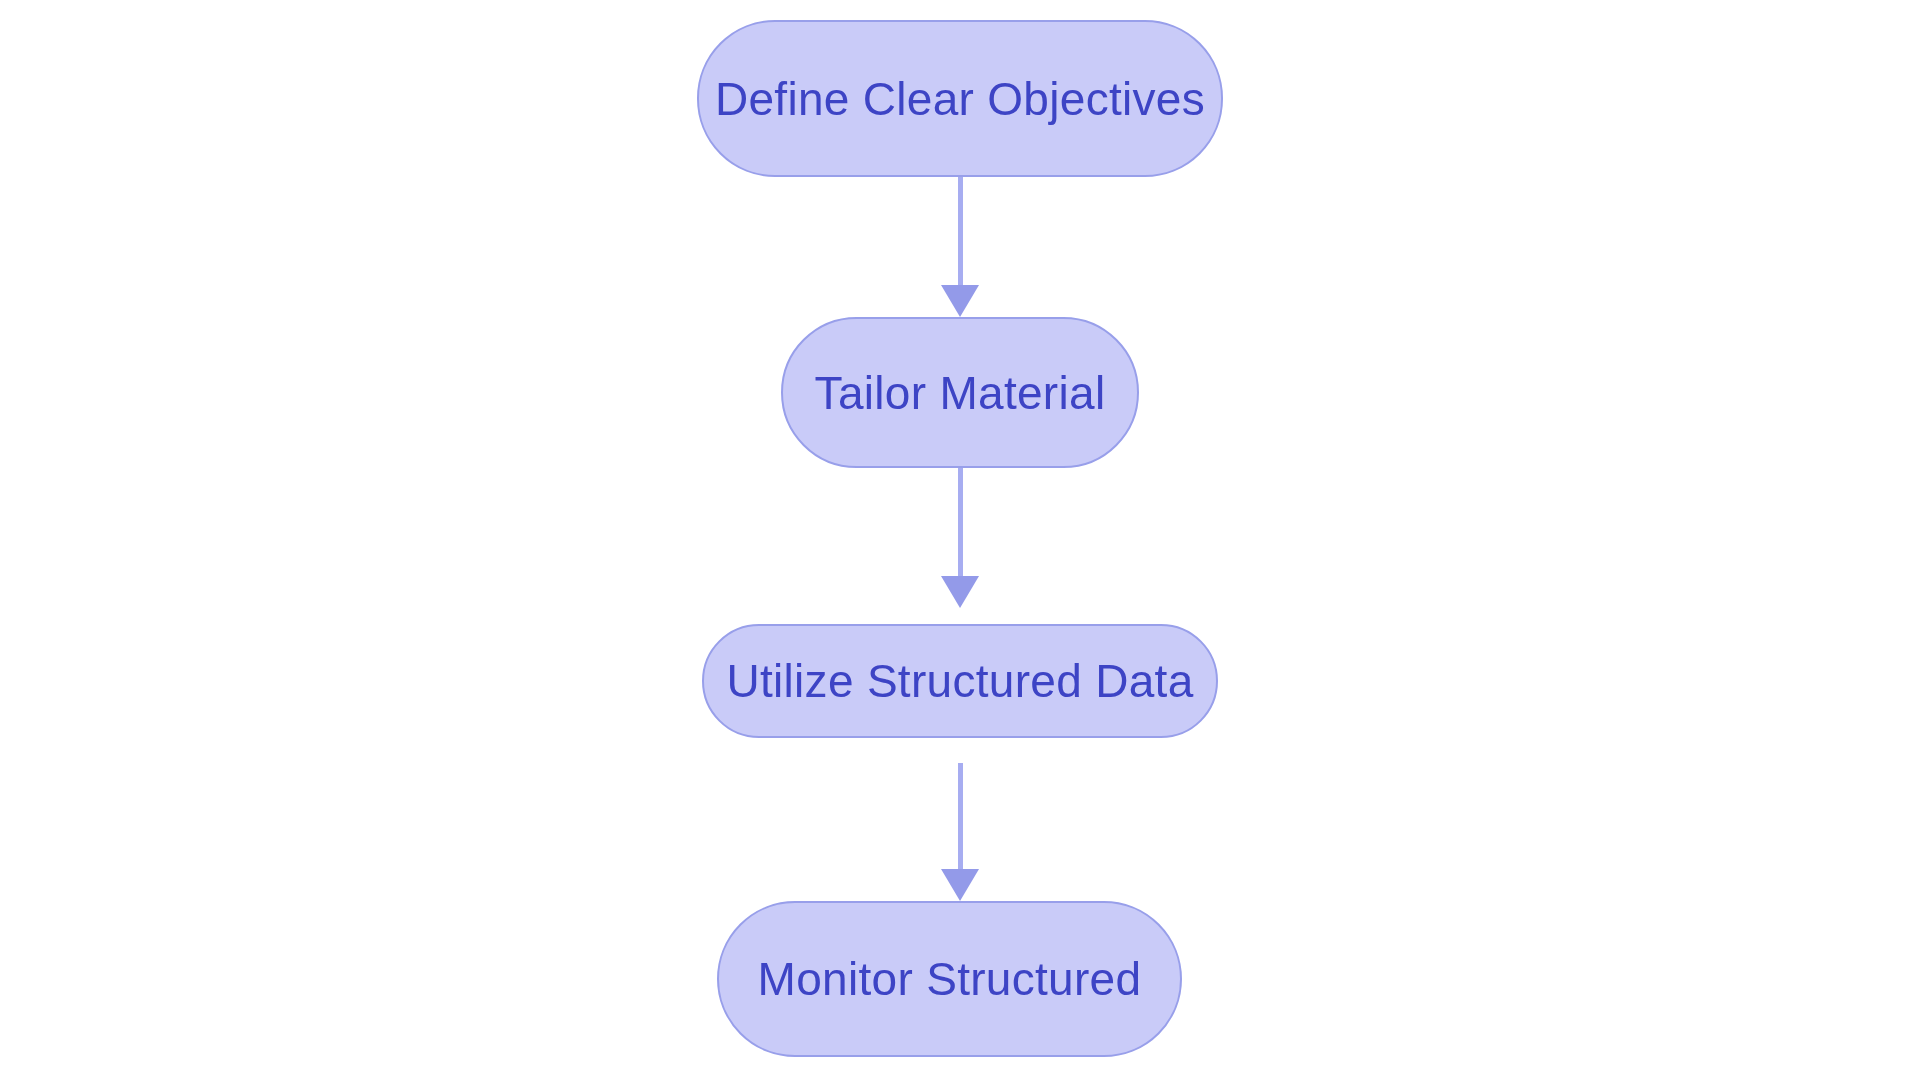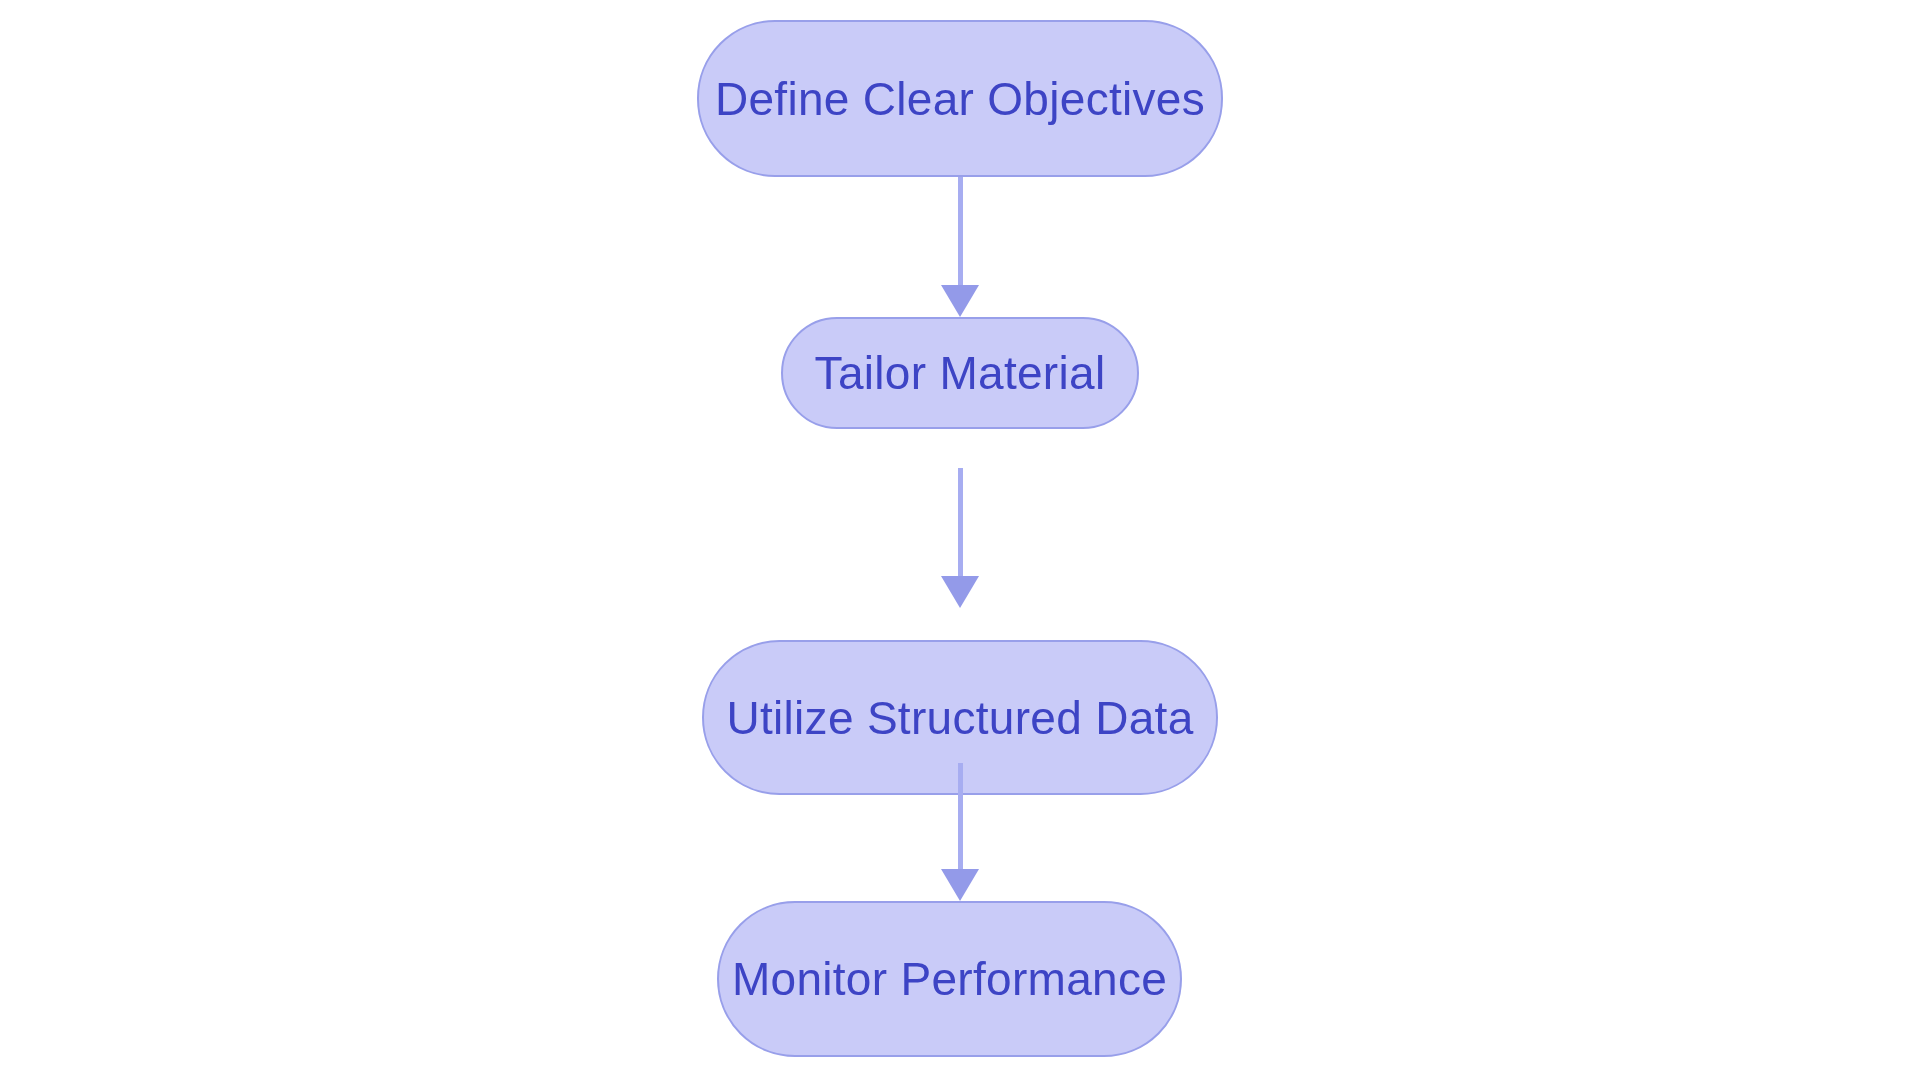--- a/index.html
+++ b/index.html
@@ -20,22 +20,22 @@
     background: var(--node-fill, #c9cbf8);
     border: 2px solid var(--node-border, #989fea);
     border-radius: 78px;
     color: var(--node-text, #3d44c5);
     font-size: 46px;
     letter-spacing: 0.3px;
     text-align: center;
     white-space: nowrap;
   }
   .node-1 { left: 697px; top: 20px;  width: 526px; height: 157px; }
-  .node-2 { left: 781px; top: 317px; width: 358px; height: 112px; }
-  .node-3 { left: 702px; top: 640px; width: 516px; height: 155px; }
+  .node-2 { left: 781px; top: 317px; width: 358px; height: 151px; }
+  .node-3 { left: 702px; top: 624px; width: 516px; height: 114px; }
   .node-4 { left: 717px; top: 901px; width: 465px; height: 156px; }
   .arrow {
     position: absolute;
     left: 941px;
     width: 38px;
     display: flex;
     flex-direction: column;
     align-items: center;
   }
   .arrow-1 { top: 177px; height: 140px; }
@@ -81,16 +81,16 @@
   <div class="node node-3">
     <span>Utilize Structured Data</span>
   </div>
 
   <div class="arrow arrow-3">
     <div class="stem"></div>
     <div class="head"></div>
   </div>
 
   <div class="node node-4">
-    <span>Monitor Performance</span>
+    <span>Monitor Structured</span>
   </div>
 
 </div>
 
 </body></html>

